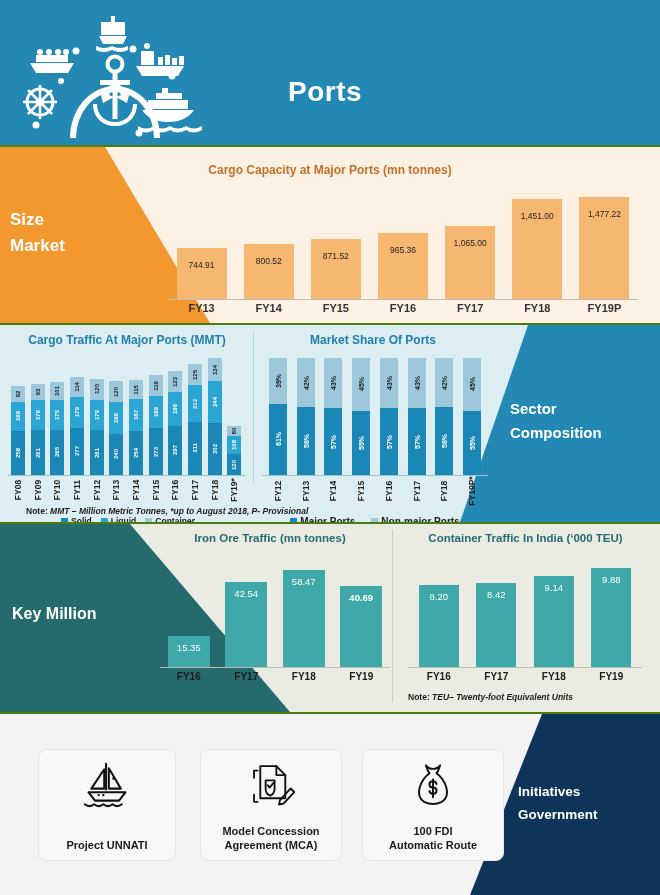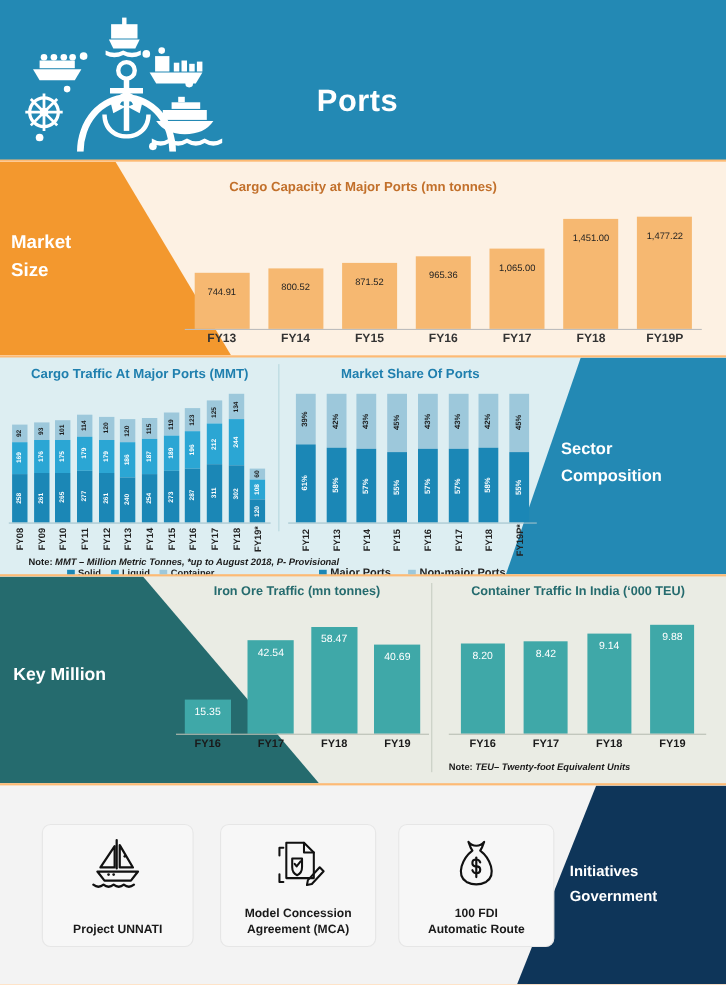--- a/index.html
+++ b/index.html
@@ -1,17 +1,17 @@
 <!DOCTYPE html>
 <html><head>
 <meta charset="utf-8">
 <style>
   html,body{margin:0;padding:0;background:#fff;}
   body{font-family:"Liberation Sans",sans-serif;-webkit-font-smoothing:antialiased;}
-  #page{position:relative;width:660px;height:895px;overflow:hidden;background:#fdba74;}
+  #page{position:relative;width:660px;height:895px;overflow:hidden;background:#4d7c0f;}
 
   
   .header{position:absolute;left:0;top:0;width:660px;height:145px;background:#2389b4;}
   .header-title{position:absolute;left:288px;top:76px;font-size:28px;font-weight:bold;color:#ffffff;letter-spacing:.5px;}
   .header-art{position:absolute;left:8px;top:8px;width:200px;height:130px;}
 
   
   .market{position:absolute;left:0;top:147px;width:660px;height:176px;background:#fdf1e3;overflow:hidden;}
   .mkt-wedge{position:absolute;left:0;top:0;width:210px;height:176px;background:#f3982e;
              clip-path:polygon(0 0,105px 0,210px 176px,0 176px);}
@@ -156,22 +156,22 @@
             <circle cx="131" cy="125" r="3.5"></circle>
         </g>
       </svg>
     </div>
     <div class="header-title">Ports</div>
   </div>
 
   <div class="market">
     <div class="mkt-wedge"></div>
     <div class="mkt-label">
+      <div>Size</div>
       <div>Market</div>
-      <div>Size</div>
     </div>
     <div class="mkt-title">Cargo Capacity at Major Ports (mn tonnes)</div>
     <div class="mkt-plot" id="mkt-plot">
         <div class="mkt-bar" style="left: 8.57143px; height: 51.2126px; background: rgb(246, 184, 113);"></div>
         <div class="mkt-val" style="left: -1.42857px; top: 70.7874px;">744.91</div>
         <div class="mkt-bar" style="left: 75.7143px; height: 55.0358px; background: rgb(246, 184, 113);"></div>
         <div class="mkt-val" style="left: 65.7143px; top: 66.9642px;">800.52</div>
         <div class="mkt-bar" style="left: 142.857px; height: 59.917px; background: rgb(246, 184, 113);"></div>
         <div class="mkt-val" style="left: 132.857px; top: 62.083px;">871.52</div>
         <div class="mkt-bar" style="left: 210px; height: 66.3685px; background: rgb(246, 184, 113);"></div>
@@ -504,21 +504,21 @@
 
     <div class="c3-title">Iron Ore Traffic (mn tonnes)</div>
     <div class="c3-plot" id="c3-plot">
         <div class="c3-bar" style="left: 7.75px; height: 30.7px; background: rgb(63, 168, 168);"></div>
         <div class="c3-val" style="left: -1.25px; top: 85.3px;">15.35</div>
         <div class="c3-bar" style="left: 65.25px; height: 85.08px; background: rgb(63, 168, 168);"></div>
         <div class="c3-val" style="left: 56.25px; top: 30.92px;">42.54</div>
         <div class="c3-bar" style="left: 122.75px; height: 97.18px; background: rgb(63, 168, 168);"></div>
         <div class="c3-val" style="left: 113.75px; top: 18.82px;">58.47</div>
         <div class="c3-bar" style="left: 180.25px; height: 81.38px; background: rgb(63, 168, 168);"></div>
-        <div class="c3-val" style="left: 171.25px; top: 34.62px;">40.69</div>
+        <div class="c3-val" style="left: 171.25px; top: 34.62px; font-weight: bold;">40.69</div>
       </div>
     <div class="c3-axis"></div>
 
     <div class="c4-title">Container Traffic In India (‘000 TEU)</div>
     <div class="c4-plot" id="c4-plot">
         <div class="c4-bar" style="left: 8.75px; height: 82px; background: rgb(63, 168, 168);"></div>
         <div class="c4-val" style="left: 0.75px; top: 34px;">8.20</div>
         <div class="c4-bar" style="left: 66.25px; height: 84.2px; background: rgb(63, 168, 168);"></div>
         <div class="c4-val" style="left: 58.25px; top: 31.8px;">8.42</div>
         <div class="c4-bar" style="left: 123.75px; height: 91.4px; background: rgb(63, 168, 168);"></div>

